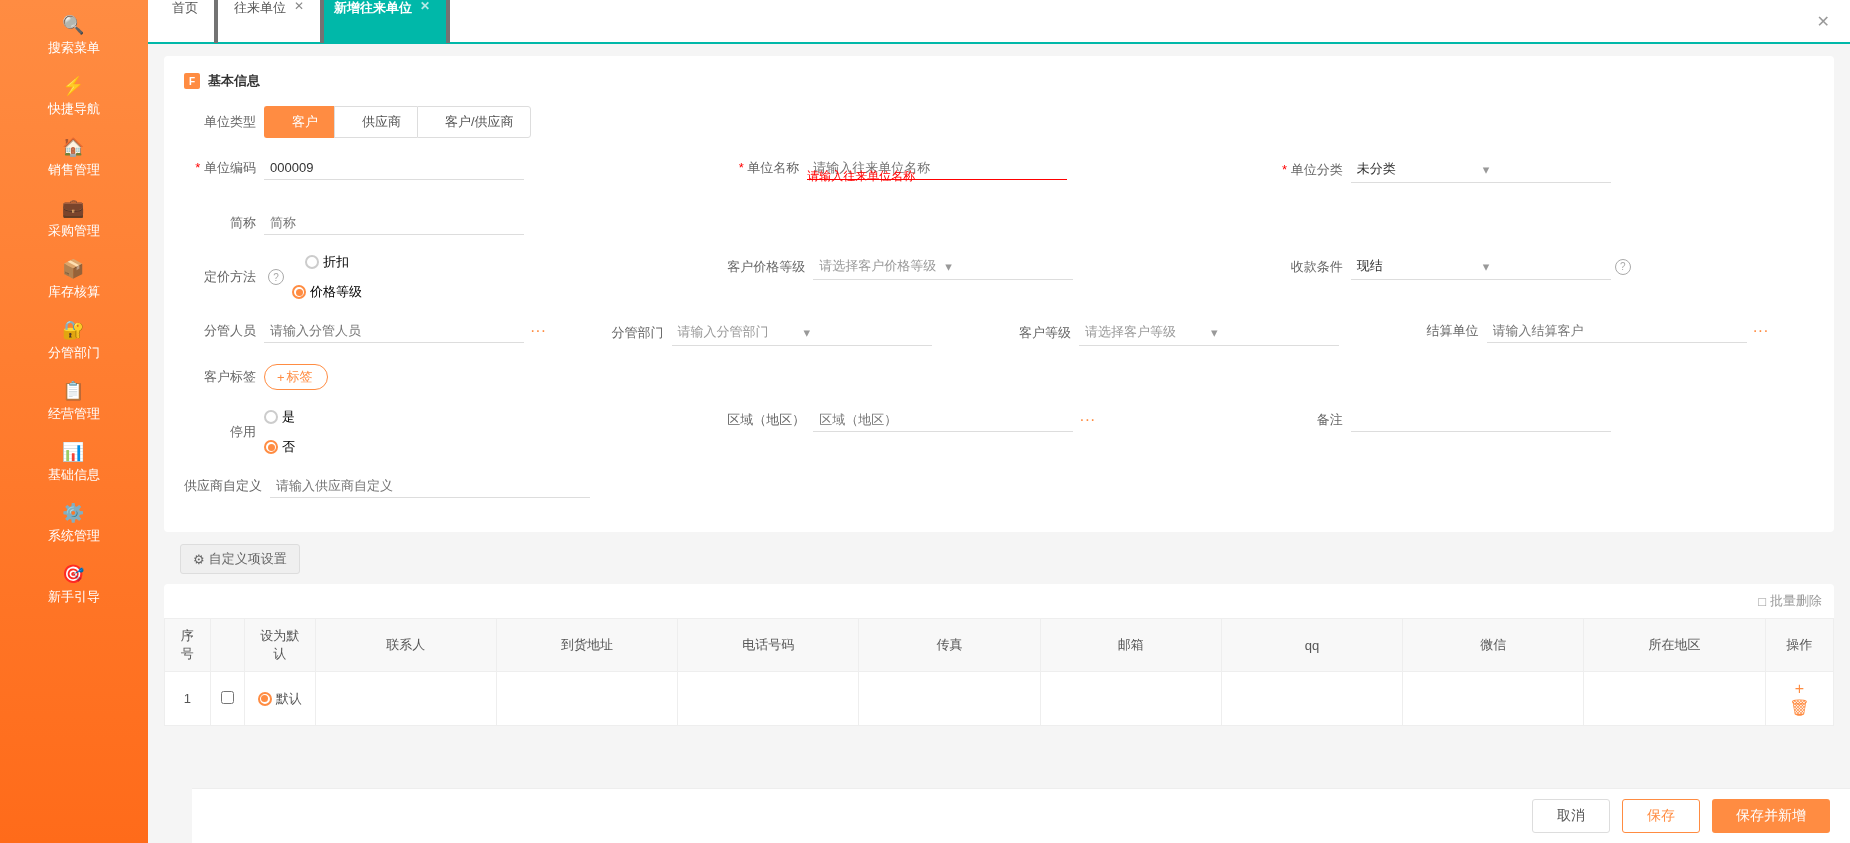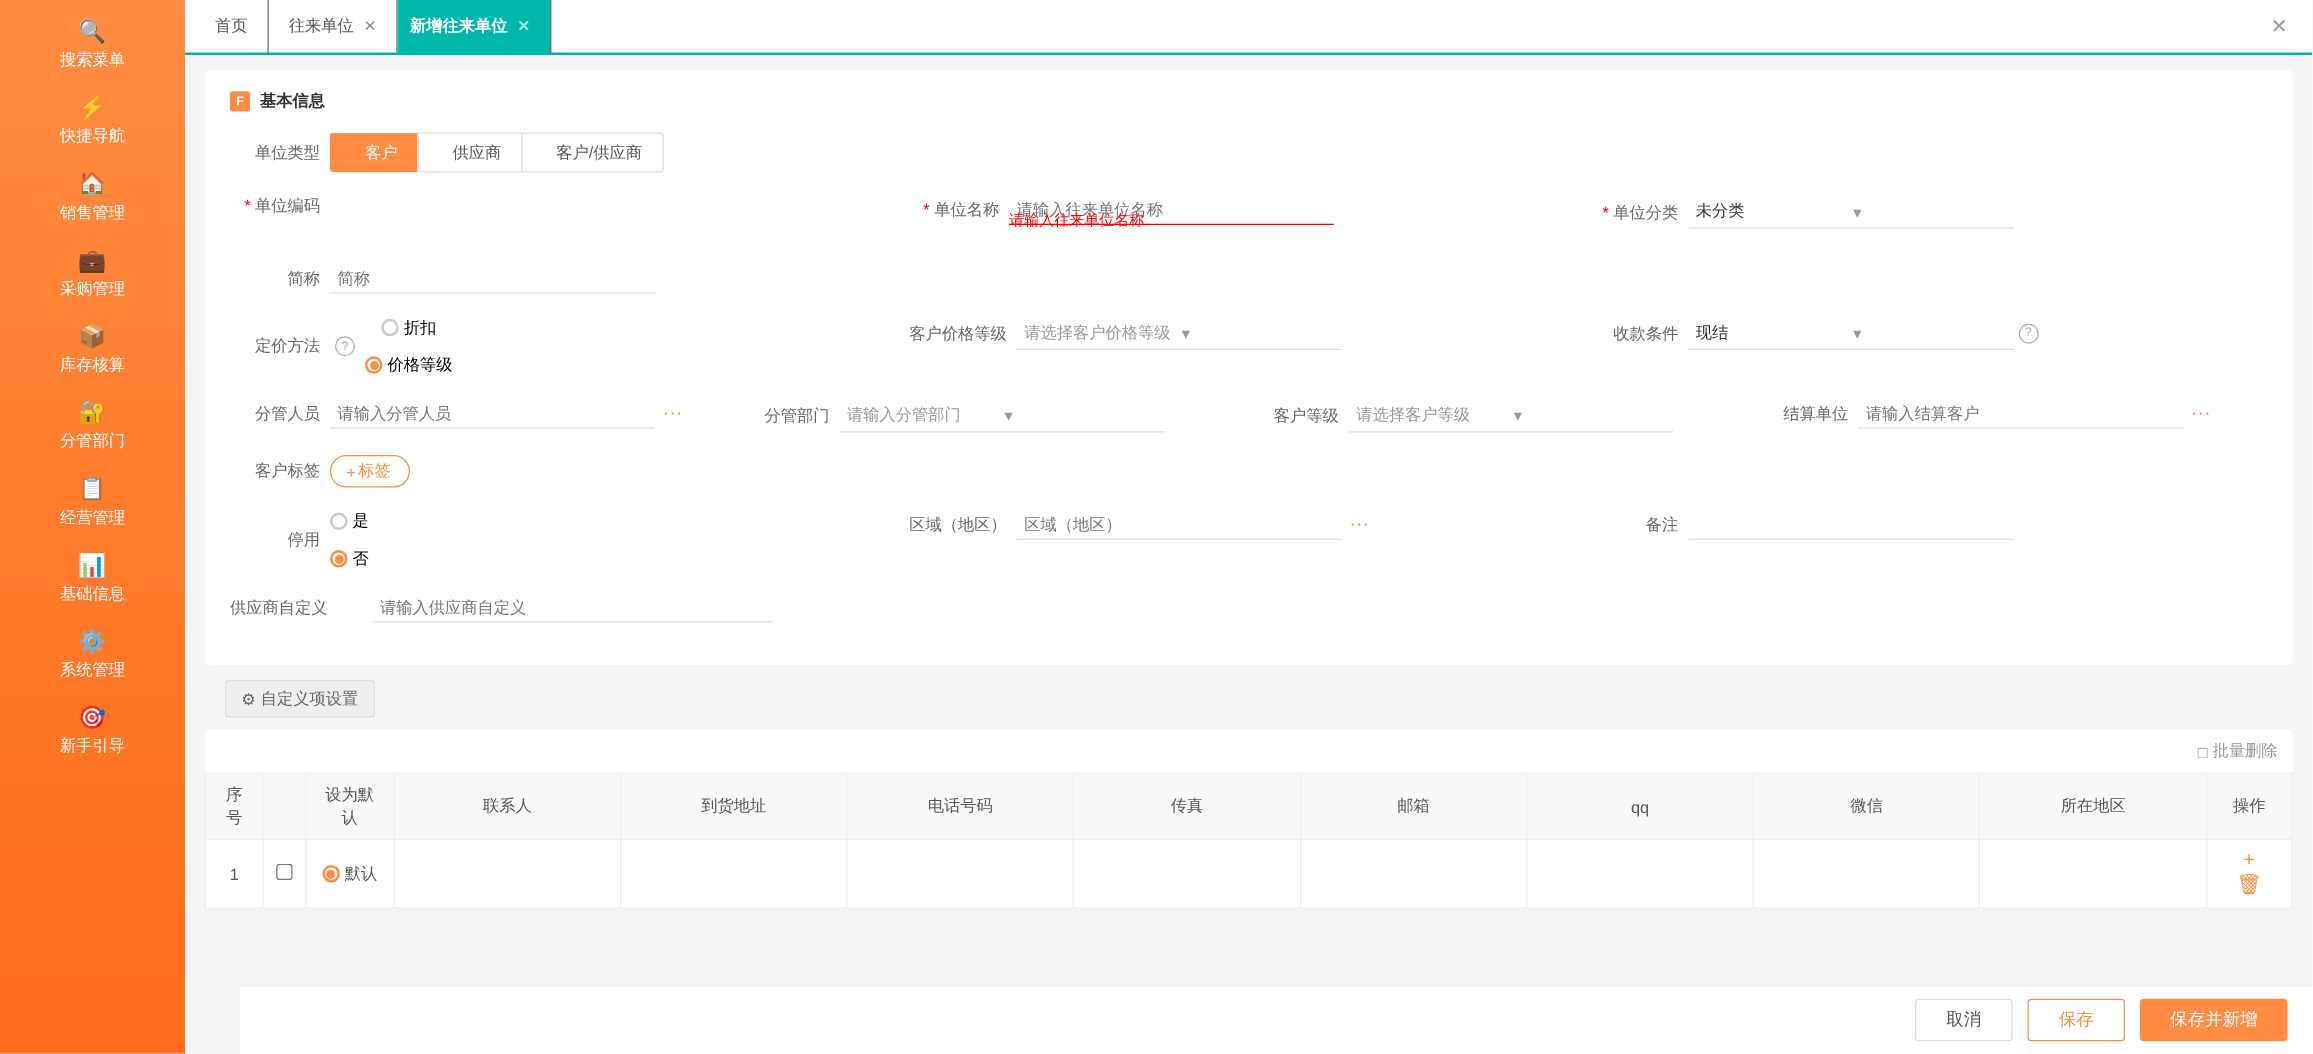--- a/index.html
+++ b/index.html
@@ -40,27 +40,27 @@
       background: #fff;
       display: flex;
       align-items: center;
       border-bottom: 2px solid #00b8a9;
       height: 44px;
       padding: 0 8px;
       flex-shrink: 0;
     }
     .tab {
       display: flex;
-      align-items: center;
+      align-items: flex-start;
       padding: 0 16px;
       height: 44px;
       cursor: pointer;
       font-size: 14px;
       color: #555;
-      border-right: 1px solid #737373;
+      border-right: 4px solid #737373;
     }
     .tab.active {
       background: #00b8a9;
       color: white;
       font-weight: bold;
       padding-left: 10px;
     }
     .tab .close-btn {
       margin-left: 8px;
       font-size: 12px;
@@ -426,20 +426,21 @@
             <button class="btn-type active">客户</button>
             <button class="btn-type">供应商</button>
             <button class="btn-type">客户/供应商</button>
           </div>
         </div>
       </div>
 
       <div class="form-row" style="flex-wrap:nowrap; gap:0;">
         <div class="form-field">
           <span class="form-label required">单位编码</span>
+          <input type="text" class="form-input" value="000009" style="">
         </div>
         <div class="form-field" style="flex-direction:column; align-items:flex-start;">
           <div style="display:flex; align-items:center; width:100%;">
             <span class="form-label required">单位名称</span>
             <input type="text" class="form-input error" placeholder="请输入往来单位名称" style="">
           </div>
           <div class="error-msg">请输入往来单位名称</div>
         </div>
         <div class="form-field">
           <span class="form-label required">单位分类</span>
@@ -547,21 +548,21 @@
         </div>
         <div class="form-field">
           <span class="form-label">备注</span>
           <input type="text" class="form-input" placeholder="" style="">
         </div>
       </div>
 
       <div class="form-row">
         <div class="form-field">
           <span class="form-label">供应商自定义</span>
-          <input type="text" class="form-input" style="max-width: 320px; margin-left: 28px;" placeholder="请输入供应商自定义">
+          <input type="text" class="form-input" style="max-width: 320px;" placeholder="请输入供应商自定义">
         </div>
       </div>
     </div>
 
     <div style="margin: 0 16px 8px;">
       <button class="custom-settings-btn">
         <span>⚙</span>
         <span>自定义项设置</span>
       </button>
     </div>

